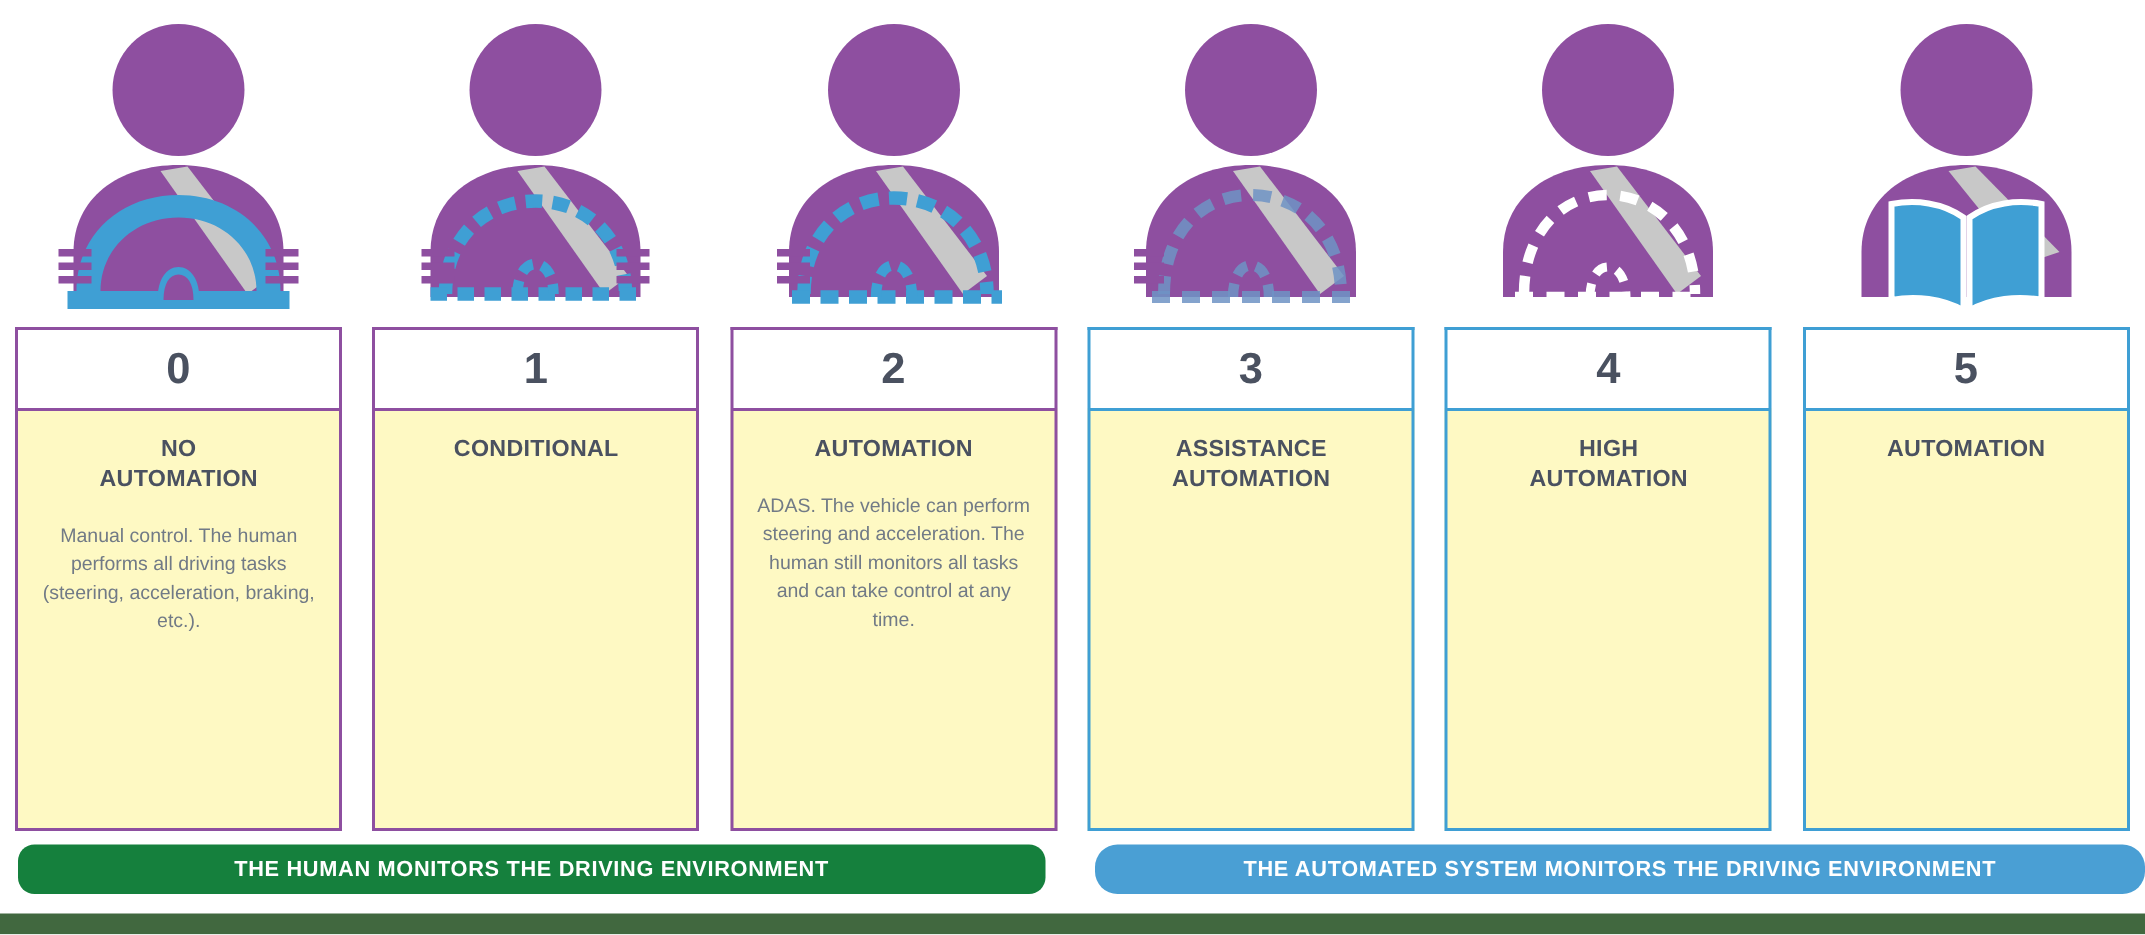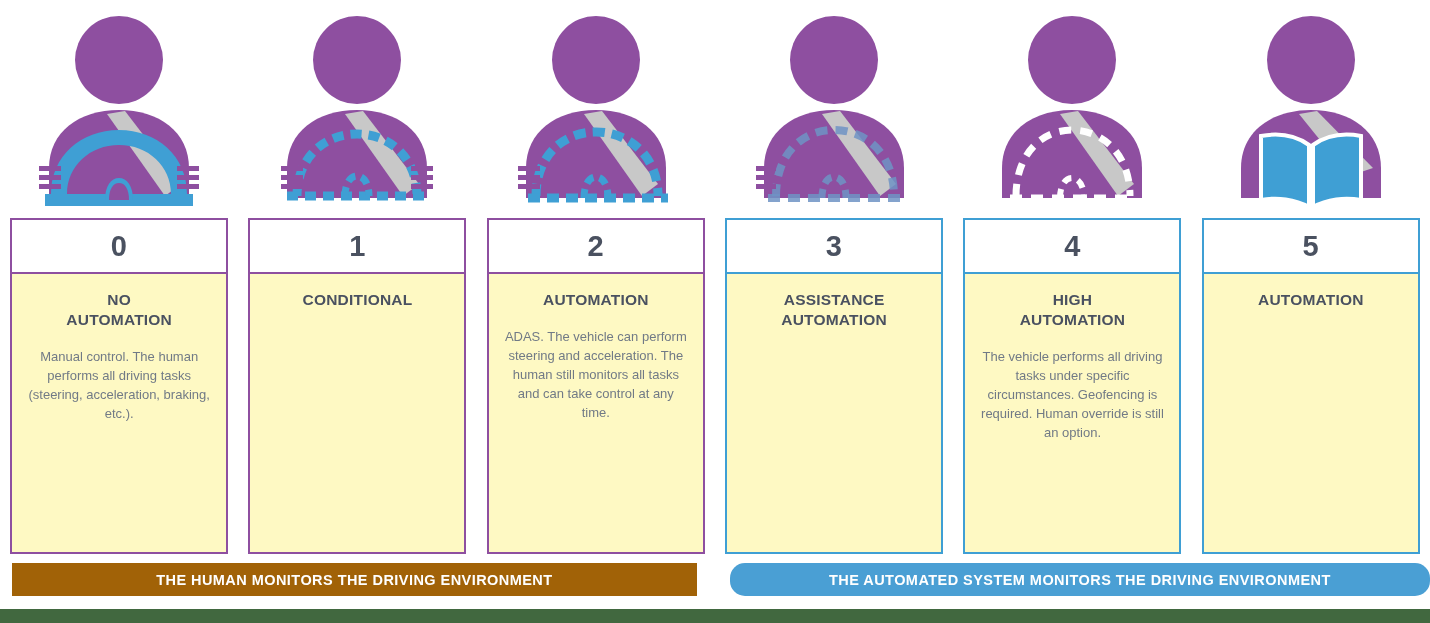--- a/index.html
+++ b/index.html
@@ -120,21 +120,22 @@
     align-items: center;
     justify-content: center;
     color: #ffffff;
     font-size: 14.5px;
     font-weight: bold;
     letter-spacing: 0.45px;
   }
   .banner.human {
     width: 708px;
     margin-left: 12px;
-    background: #a16207;
+    background: #15803d;
+    border-radius: 11px;
   }
   .banner.automated {
     width: 724px;
     margin-left: 33px;
     background: #4a9fd4;
     border-radius: 15px;
   }
 
   
   .bottom-bar {
@@ -301,21 +302,20 @@
     </div>
 
     <div class="card-slot">
       <div class="card blue">
         <div class="card-num">4</div>
         <div class="card-body">
           <div class="card-title">
             <div>HIGH</div>
             <div>AUTOMATION</div>
           </div>
-          <div class="card-desc">The vehicle performs all driving tasks under specific circumstances. Geofencing is required. Human override is still an option.</div>
         </div>
       </div>
     </div>
 
     <div class="card-slot">
       <div class="card blue">
         <div class="card-num">5</div>
         <div class="card-body">
           <div class="card-title">
             <div>AUTOMATION</div>

